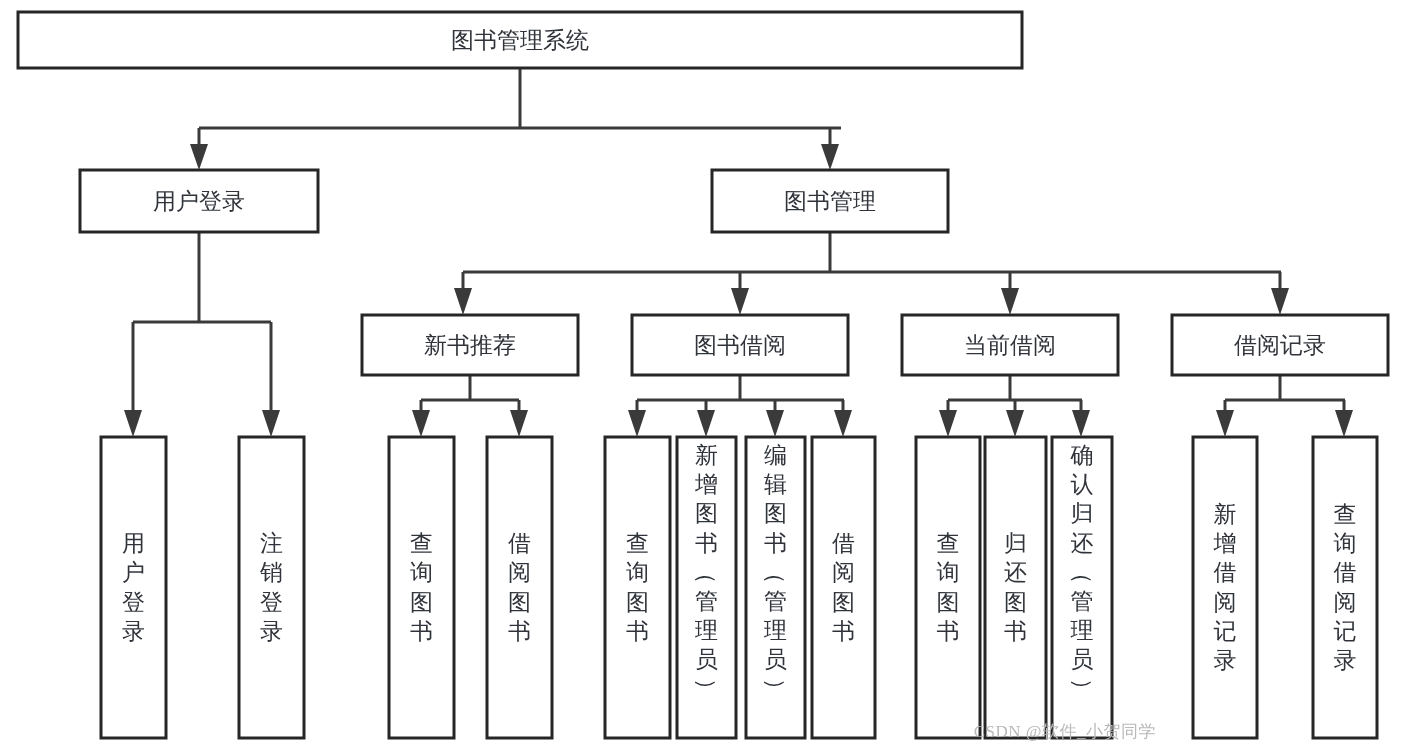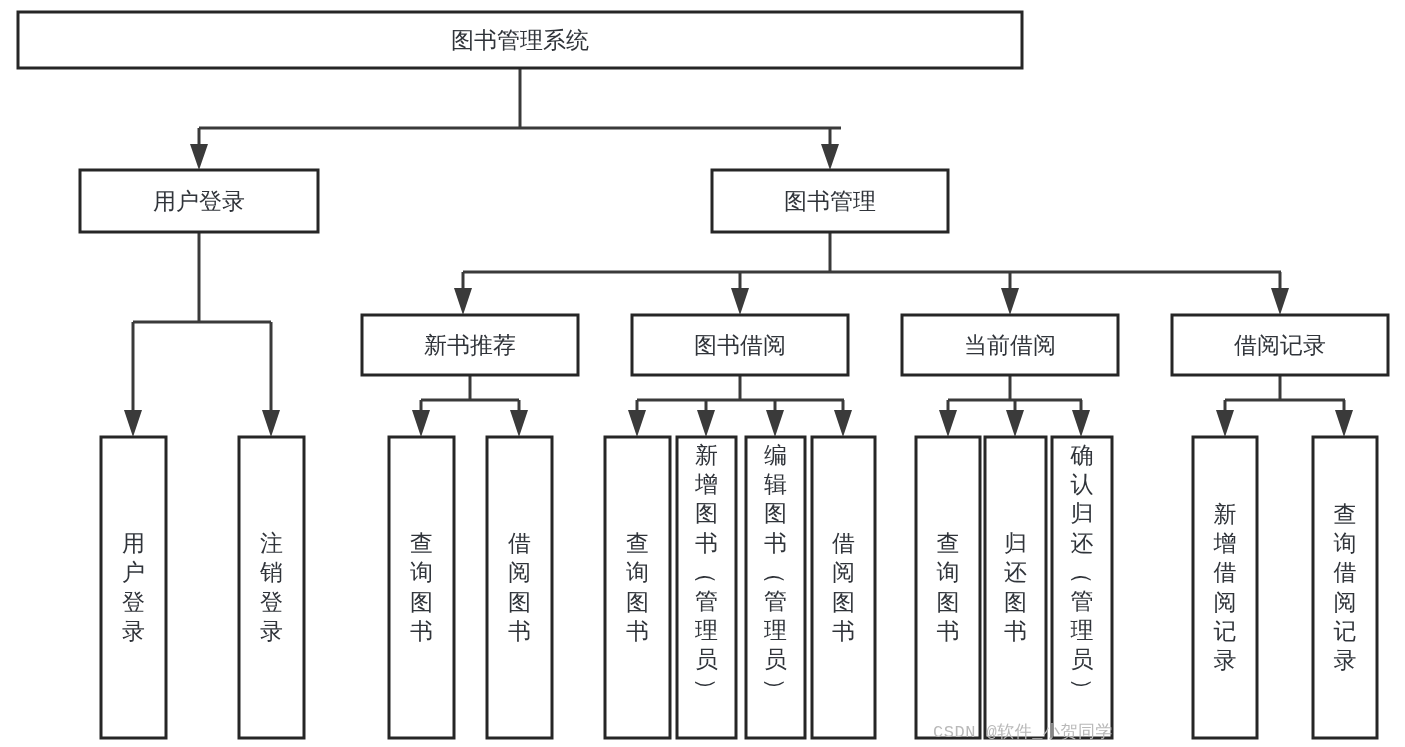--- a/index.html
+++ b/index.html
@@ -11,20 +11,21 @@
     width: 1405px;
     height: 747px;
     font-family: "DejaVu Sans", "Liberation Sans", sans-serif;
     overflow: hidden;
   }
   #diagram-root {
     position: relative;
     width: 1121px;
     height: 747px;
     background: #ffffff;
+    padding-left: 43px;
   }
   svg#flow {
     position: absolute;
     left: 0;
     top: 0;
     width: 1405px;
     height: 747px;
     display: block;
   }
   .node-box {
@@ -66,21 +67,21 @@
     pointer-events: none;
     text-align: center;
   }
   .vlabel span {
     display: block;
   }
   #watermark {
     position: absolute;
     right: 8px;
     bottom: 4px;
-    font-family: Liberation Mono, monospace;
+    font-family: Liberation Serif, serif;
     font-size: 17px;
     color: #b9b9b9;
     letter-spacing: 0.5px;
     white-space: nowrap;
   }
 </style>
 </head>
 <body>
 
 <div id="diagram-root">

